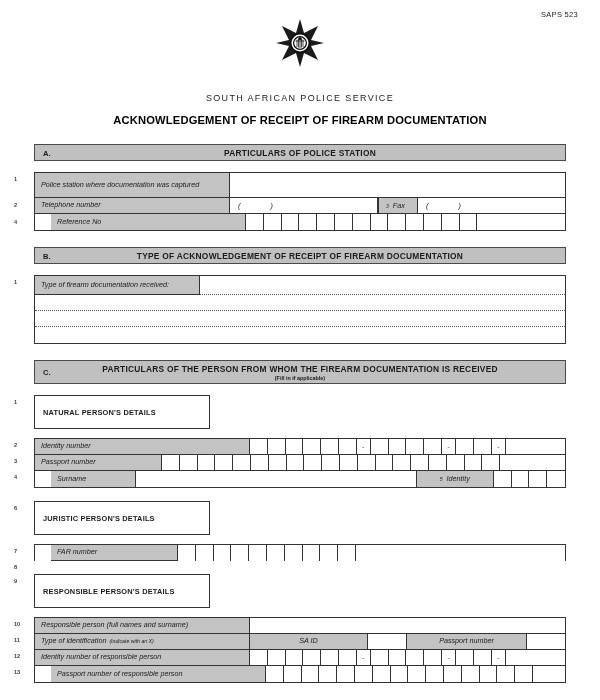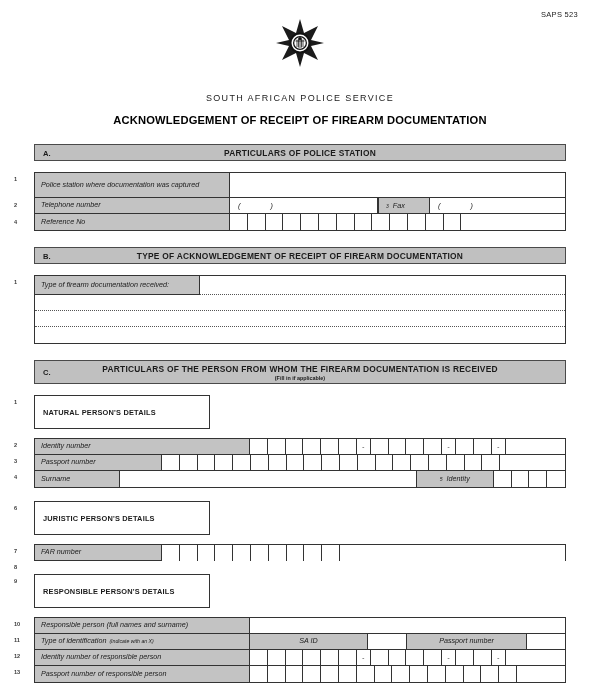--- a/index.html
+++ b/index.html
@@ -106,21 +106,21 @@
     box-sizing: border-box;
     width: 100%;
     font-style: italic;
   }
   .row {
     display: flex;
     box-sizing: border-box;
     border-bottom: 1px solid #333;
     min-height: 15px;
   }
-  .row:last-child { border-bottom: none; }
+  .row:last-child { border-bottom: none; margin-left: 16px; }
 
   .lbl {
     background: #c3c3c3;
     font-size: 7.2px;
     display: flex;
     align-items: center;
     padding: 1px 6px;
     box-sizing: border-box;
     border-right: 1px solid #333;
     line-height: 1.22;
@@ -271,21 +271,21 @@
           <div class="open"></div>
         </div>
 
         <div class="row" style="min-height:16px">
           <div class="lbl" style="width:195px">Telephone number</div>
           <div class="phone-cell" style="width:148px">
             <span>(</span>
             <span style="display:inline-block;width:30px"></span>
             <span>)</span>
           </div>
-          <div class="fax-lbl" style="width:52px">
+          <div class="fax-lbl" style="width:40px">
             <span class="sup">3</span>
             <span>Fax</span>
           </div>
           <div class="phone-cell" style="flex:1;border-right:none">
             <span>(</span>
             <span style="display:inline-block;width:30px"></span>
             <span>)</span>
           </div>
         </div>
 

